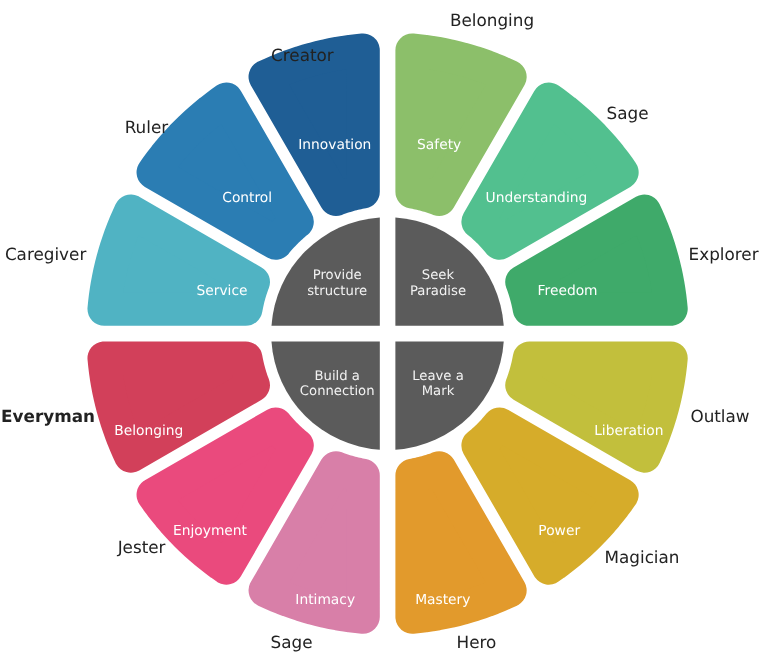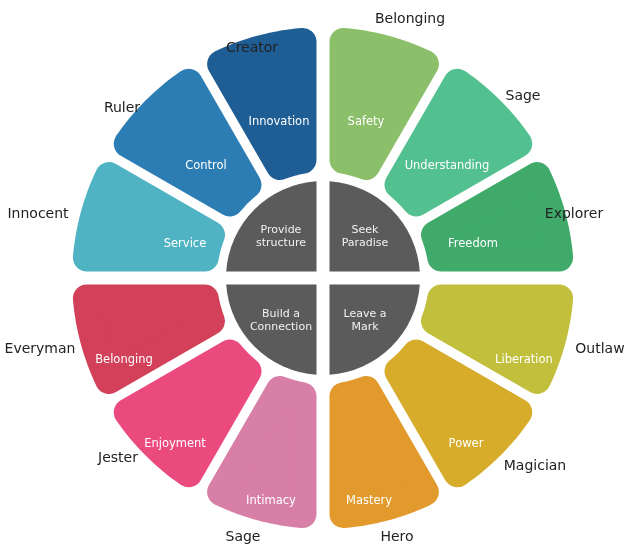--- a/index.html
+++ b/index.html
@@ -55,23 +55,23 @@
       <text x="124" y="359" text-anchor="middle" dominant-baseline="middle" class="value-label">Belonging</text>
       <text x="185" y="243" text-anchor="middle" dominant-baseline="middle" class="value-label">Service</text>
       <text x="206" y="165" text-anchor="middle" dominant-baseline="middle" class="value-label">Control</text>
       <text x="279" y="121" text-anchor="middle" dominant-baseline="middle" class="value-label">Innovation</text>
     </g>
 </svg>
 
 <div id="labels">
     <div class="arch-label" style="left: 410px; top: 18px;">Belonging</div>
     <div class="arch-label" style="left: 523px; top: 95px;">Sage</div>
-    <div class="arch-label" style="left: 574px; top: 213px; text-align: center;">Explorer</div>
+    <div class="arch-label" style="left: 603px; top: 213px; text-align: center;">Explorer</div>
     <div class="arch-label" style="left: 600px; top: 348px; text-align: center;">Outlaw</div>
     <div class="arch-label" style="left: 535px; top: 465px;">Magician</div>
     <div class="arch-label" style="left: 397px; top: 536px;">Hero</div>
     <div class="arch-label" style="left: 243px; top: 536px;">Sage</div>
     <div class="arch-label" style="left: 118px; top: 457px;">Jester</div>
-    <div class="arch-label" style="left: 40px; top: 348px;">Everyman</div>
-    <div class="arch-label" style="left: 38px; top: 213px;">Innocent</div>
+    <div class="arch-label" style="left: 40px; top: 348px; font-weight: bold;">Everyman</div>
+    <div class="arch-label" style="left: 38px; top: 213px;">Caregiver</div>
     <div class="arch-label" style="left: 122px; top: 95px; margin-top: 12px;">Ruler</div>
     <div class="arch-label" style="left: 252px; top: 18px; margin-top: 29px;">Creator</div>
   </div>
 
 </body></html>

